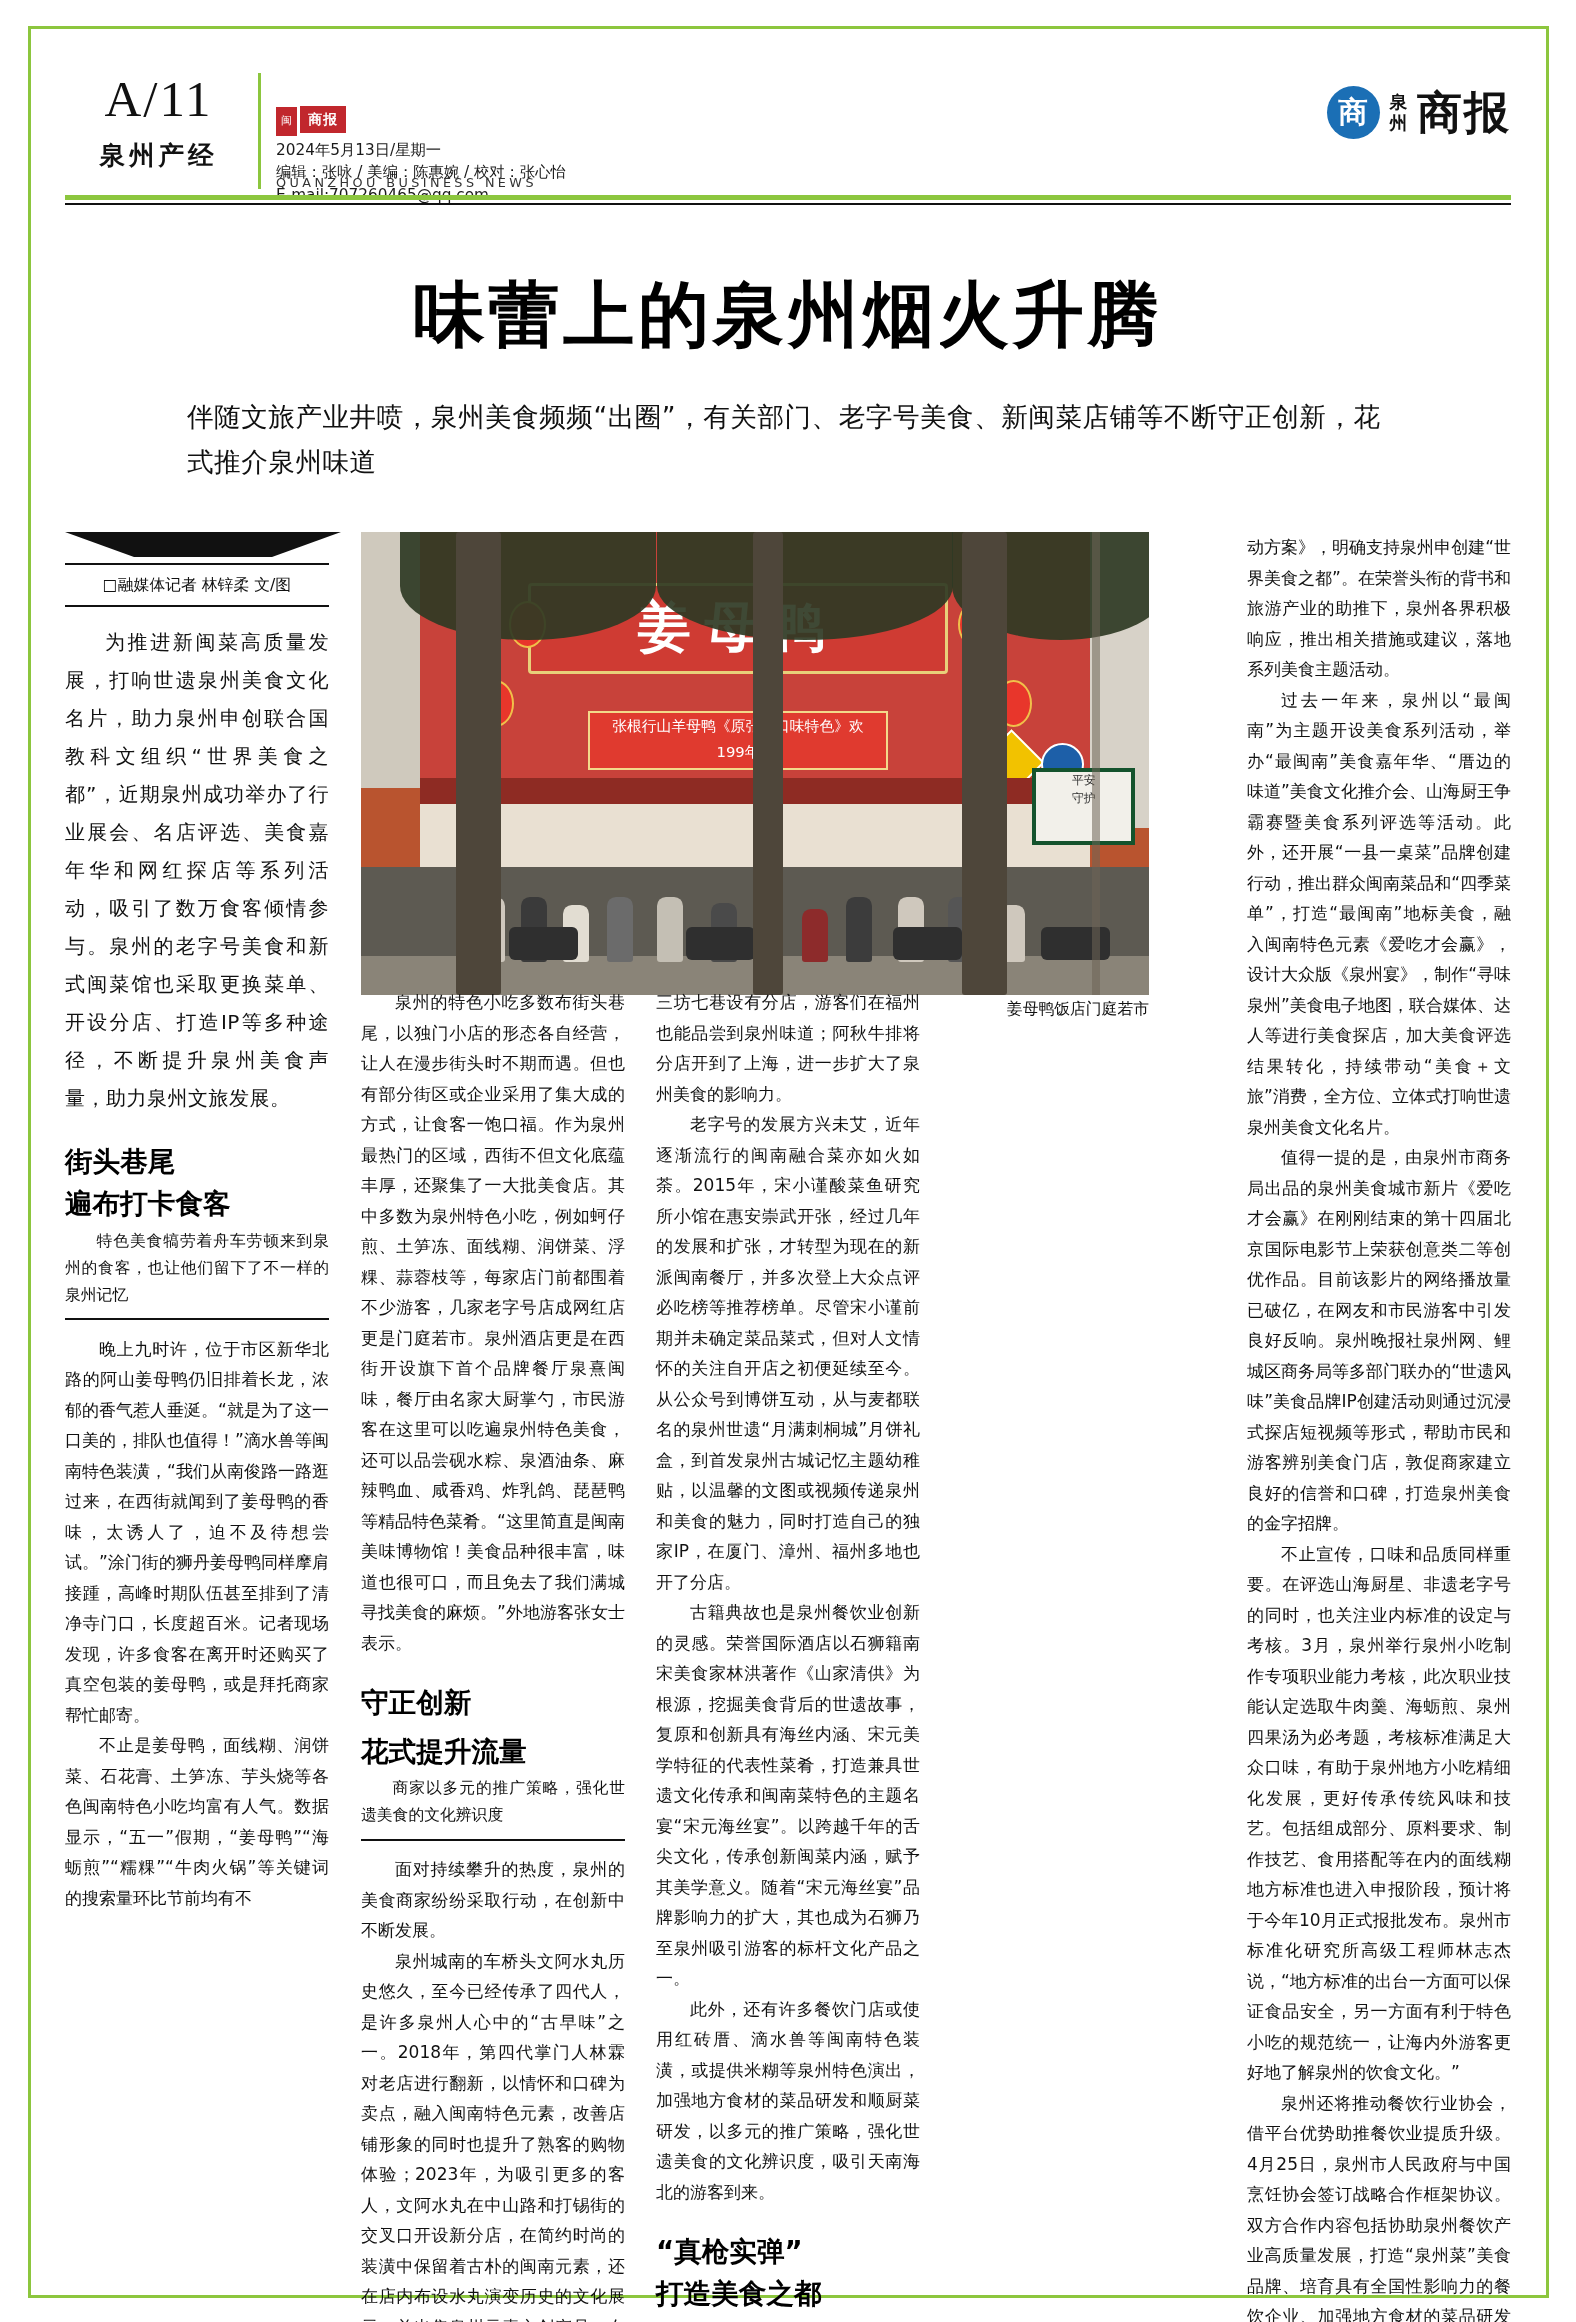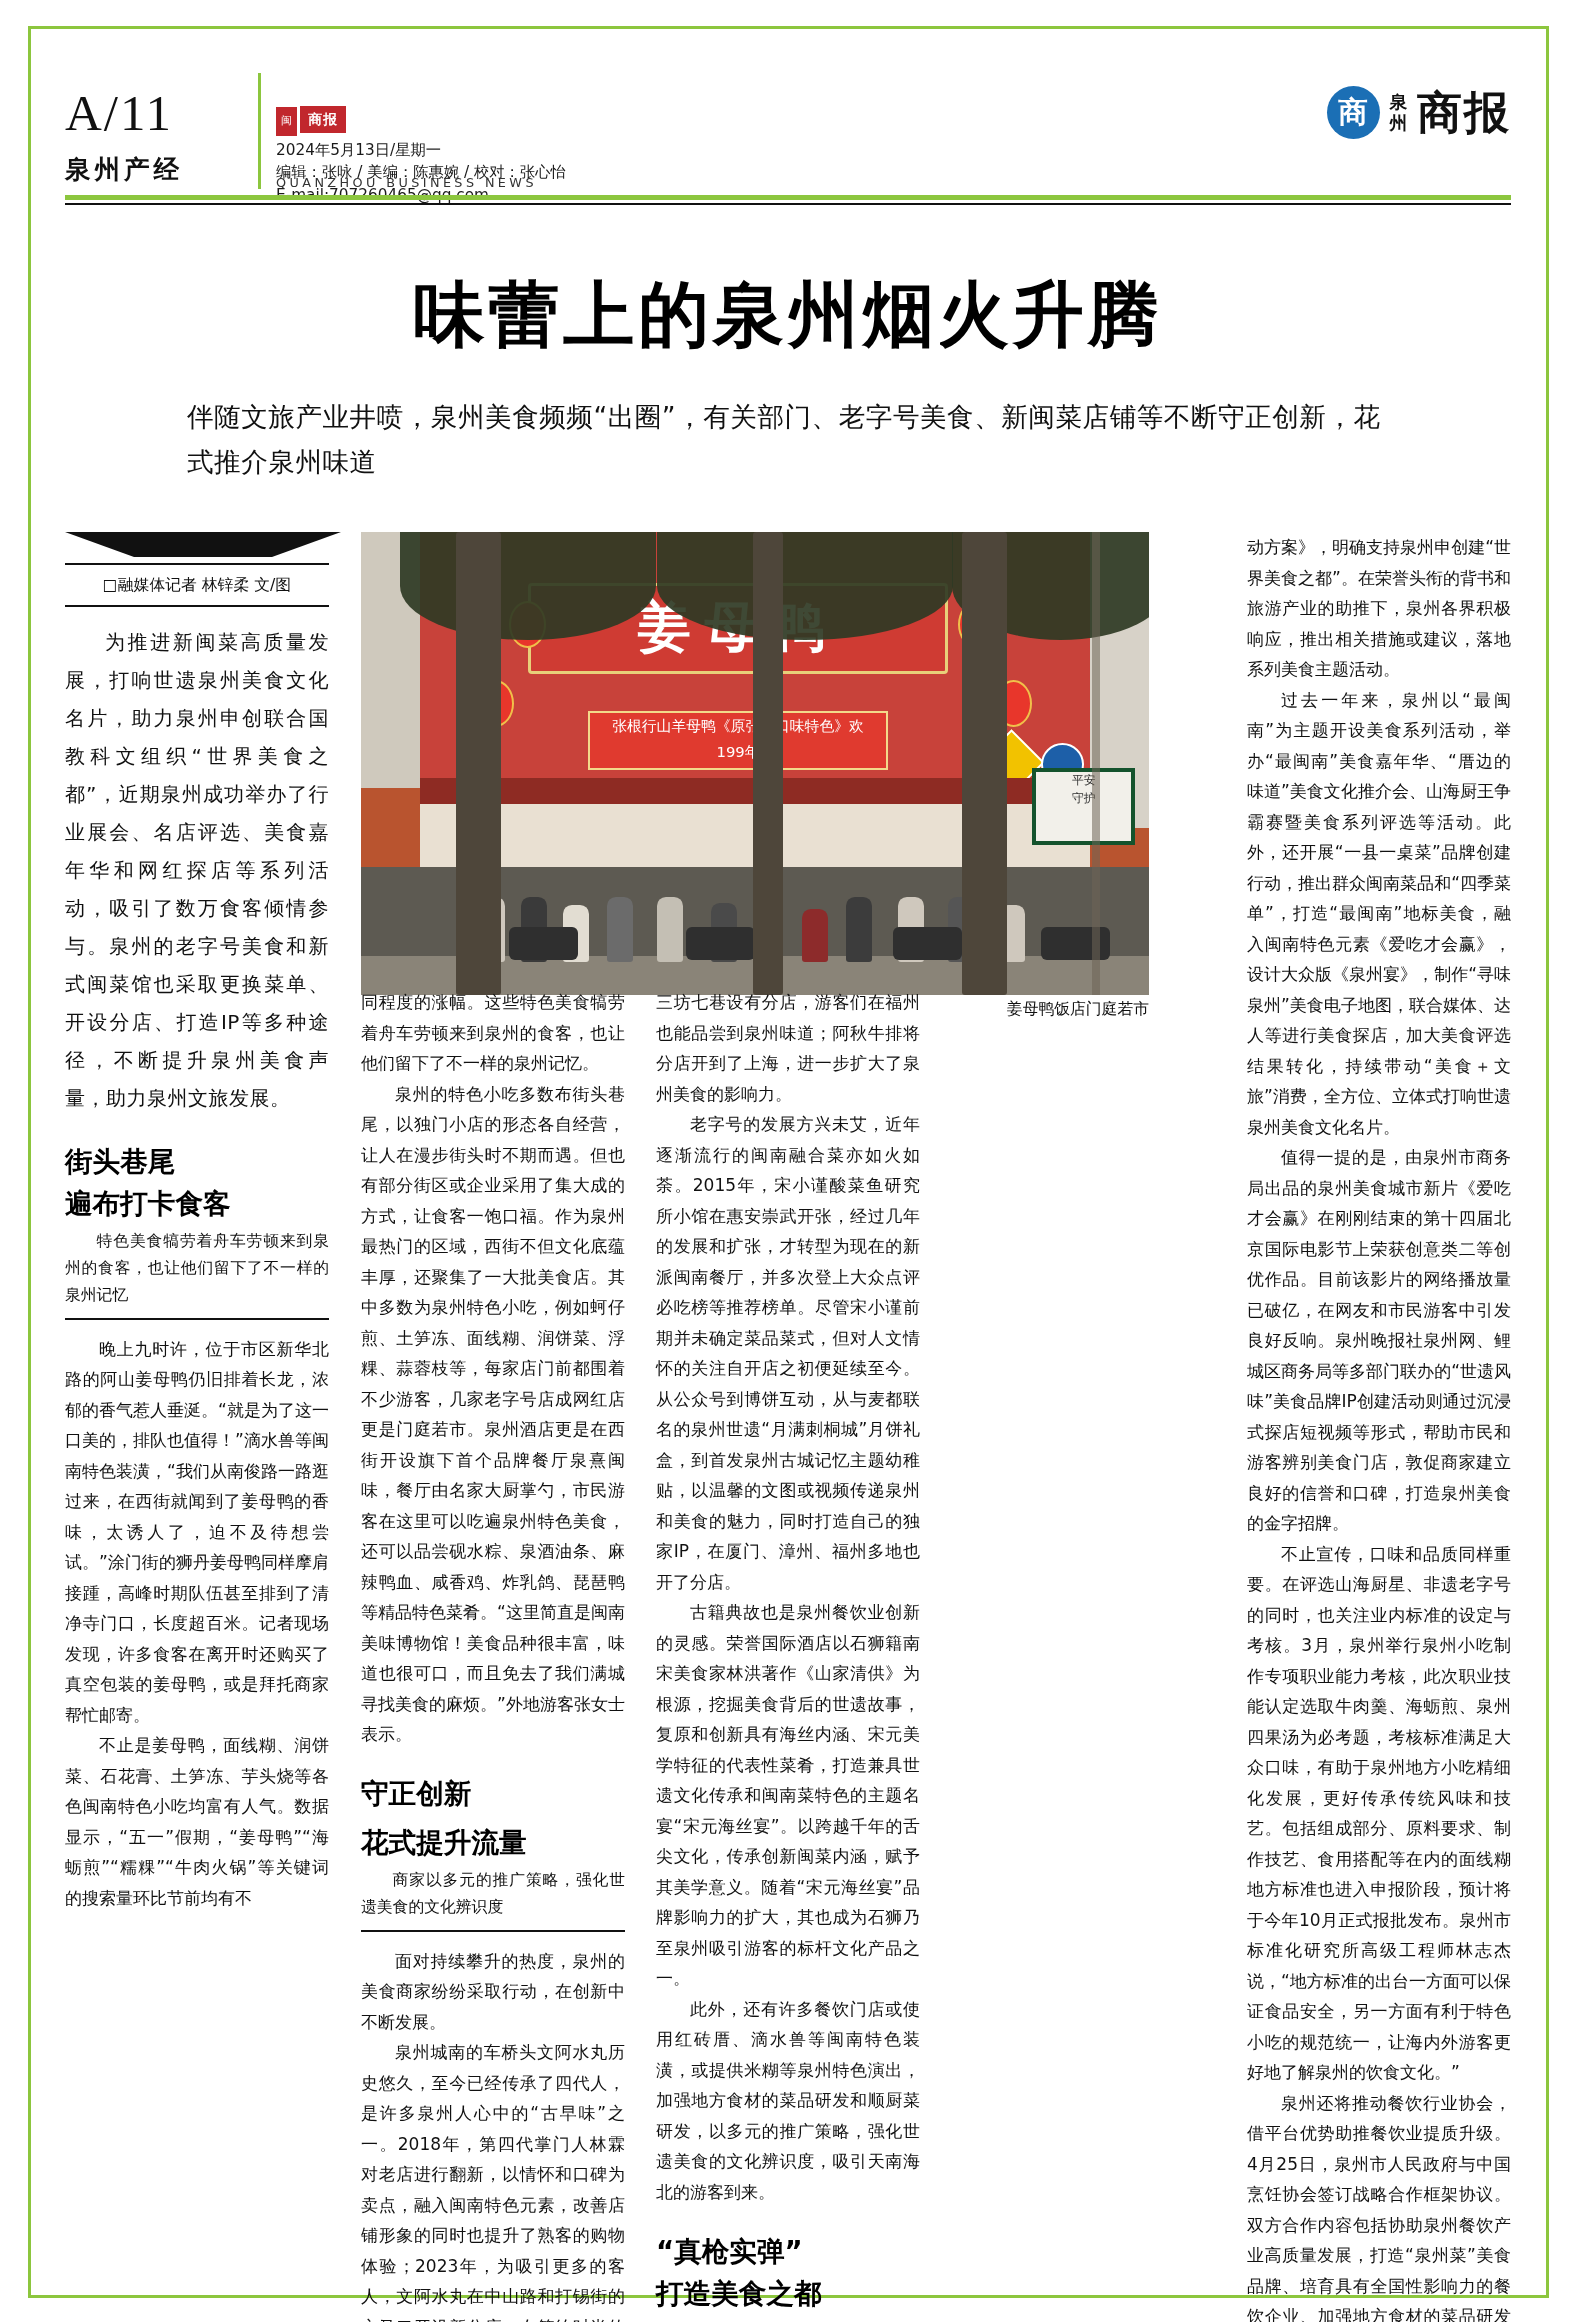--- a/index.html
+++ b/index.html
@@ -16,21 +16,21 @@
     position:absolute;left:27.6px;top:25.6px;
     width:1521px;height:2272px;
     border:3px solid #8cc63e;
     box-sizing:border-box;
   }
   
   .masthead{
     position:absolute;left:65px;top:69px;width:1446px;height:130px;
   }
   .mh-folio{
-    position:absolute;left:0;top:16px;width:187px;text-align:left;
+    position:absolute;left:0;top:2px;width:187px;text-align:center;
   }
   .mh-folio .a11{
     font-family:"Liberation Serif", serif;
     font-size:51px;letter-spacing:2px;color:#111;font-weight:400;
     line-height:57px;
   }
   .mh-folio .sec{
     font-family:"DejaVu Sans", sans-serif;
     font-size:25.6px;color:#111;letter-spacing:3.9px;margin-top:9.9px;font-weight:700;
   }
@@ -309,21 +309,20 @@
     <div class="sub-head" style="margin-top:0">遍布打卡食客</div>
     <p style="font-size:15.8px;line-height:26.6px;">特色美食犒劳着舟车劳顿来到泉州的食客，也让他们留下了不一样的泉州记忆</p>
     <div class="sub-rule"></div>
 
     <p>晚上九时许，位于市区新华北路的阿山姜母鸭仍旧排着长龙，浓郁的香气惹人垂涎。“就是为了这一口美的，排队也值得！”滴水兽等闽南特色装潢，“我们从南俊路一路逛过来，在西街就闻到了姜母鸭的香味，太诱人了，迫不及待想尝试。”涂门街的狮丹姜母鸭同样摩肩接踵，高峰时期队伍甚至排到了清净寺门口，长度超百米。记者现场发现，许多食客在离开时还购买了真空包装的姜母鸭，或是拜托商家帮忙邮寄。</p>
     <p>不止是姜母鸭，面线糊、润饼菜、石花膏、土笋冻、芋头烧等各色闽南特色小吃均富有人气。数据显示，“五一”假期，“姜母鸭”“海蛎煎”“糯粿”“牛肉火锅”等关键词的搜索量环比节前均有不</p>
   </div>
 
   <div class="col c2">
     <div style="height:455px"></div>
-    <p style="text-indent:0">同程度的涨幅。这些特色美食犒劳着舟车劳顿来到泉州的食客，也让他们留下了不一样的泉州记忆。</p>
     <p>泉州的特色小吃多数布街头巷尾，以独门小店的形态各自经营，让人在漫步街头时不期而遇。但也有部分街区或企业采用了集大成的方式，让食客一饱口福。作为泉州最热门的区域，西街不但文化底蕴丰厚，还聚集了一大批美食店。其中多数为泉州特色小吃，例如蚵仔煎、土笋冻、面线糊、润饼菜、浮粿、蒜蓉枝等，每家店门前都围着不少游客，几家老字号店成网红店更是门庭若市。泉州酒店更是在西街开设旗下首个品牌餐厅泉熹闽味，餐厅由名家大厨掌勺，市民游客在这里可以吃遍泉州特色美食，还可以品尝砚水粽、泉酒油条、麻辣鸭血、咸香鸡、炸乳鸽、琵琶鸭等精品特色菜肴。“这里简直是闽南美味博物馆！美食品种很丰富，味道也很可口，而且免去了我们满城寻找美食的麻烦。”外地游客张女士表示。</p>
 
     <div class="sub-head">守正创新</div>
     <div class="sub-head" style="margin-top:12px">花式提升流量</div>
     <p style="font-size:15.8px;line-height:26.6px;">商家以多元的推广策略，强化世遗美食的文化辨识度</p>
     <div class="sub-rule"></div>
 
     <p>面对持续攀升的热度，泉州的美食商家纷纷采取行动，在创新中不断发展。</p>
     <p>泉州城南的车桥头文阿水丸历史悠久，至今已经传承了四代人，是许多泉州人心中的“古早味”之一。2018年，第四代掌门人林霖对老店进行翻新，以情怀和口碑为卖点，融入闽南特色元素，改善店铺形象的同时也提升了熟客的购物体验；2023年，为吸引更多的客人，文阿水丸在中山路和打锡街的交叉口开设新分店，在简约时尚的装潢中保留着古朴的闽南元素，还在店内布设水丸演变历史的文化展示，并出售泉州元素文创产品，在小红书等平台“种草”无数。</p>
 

